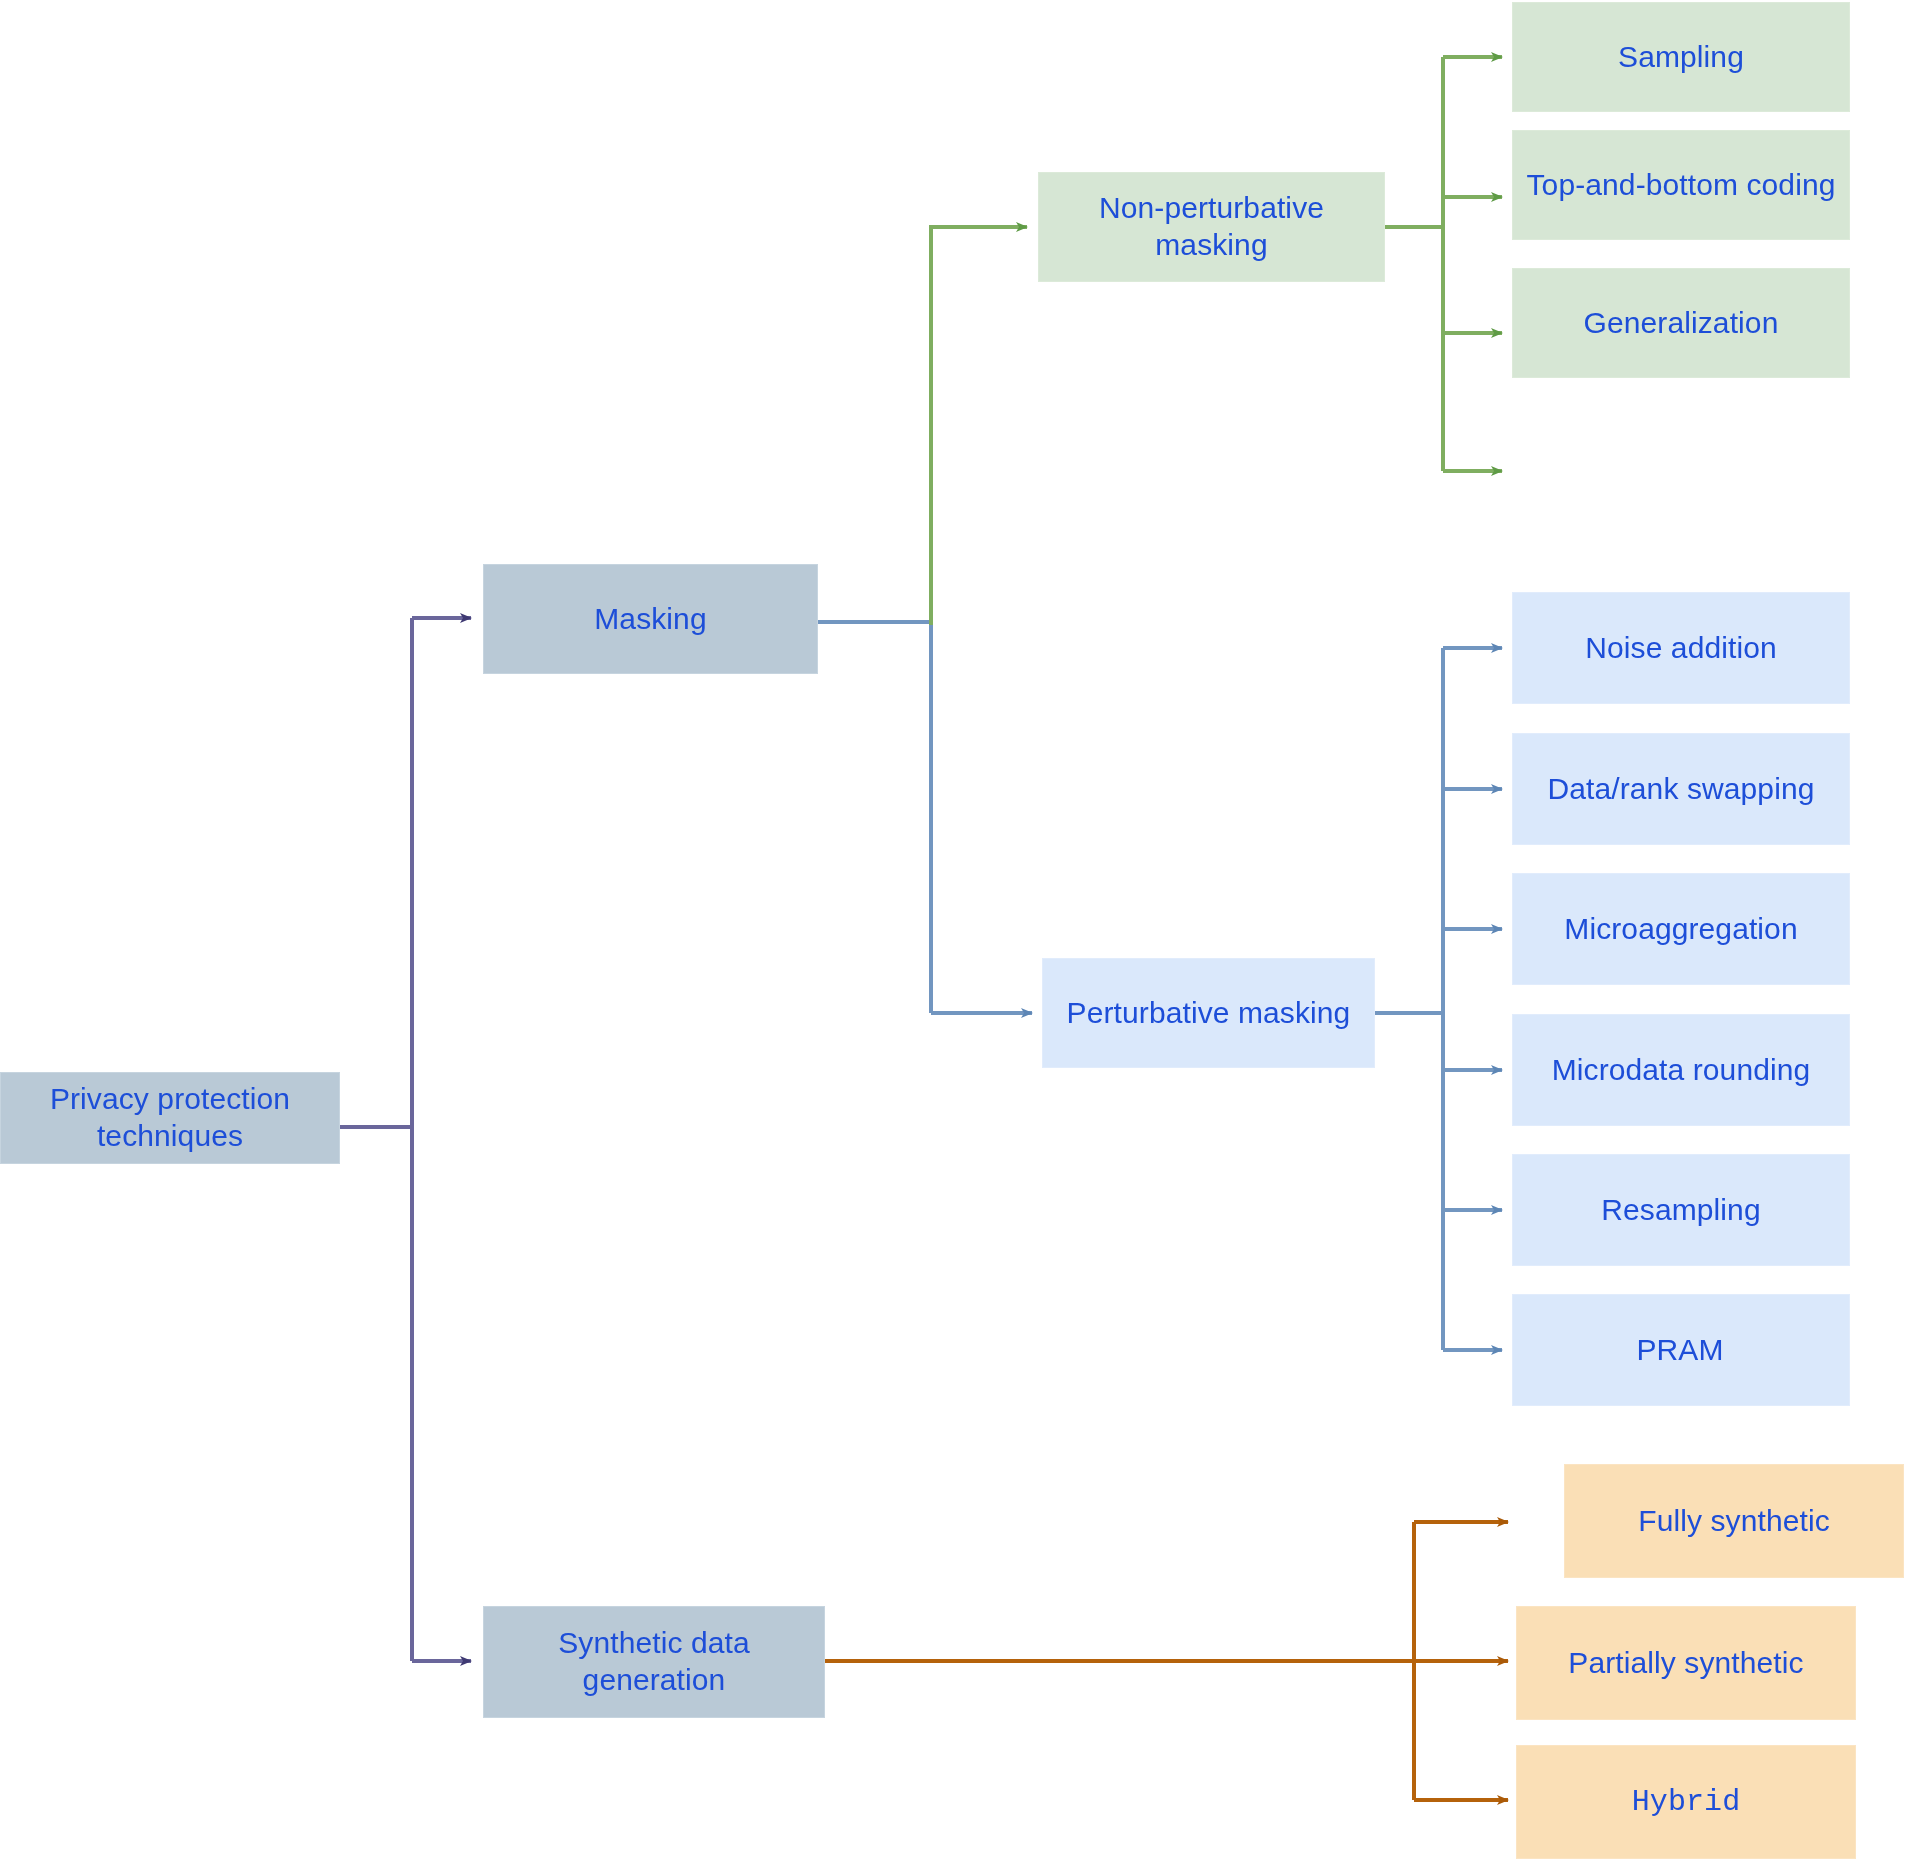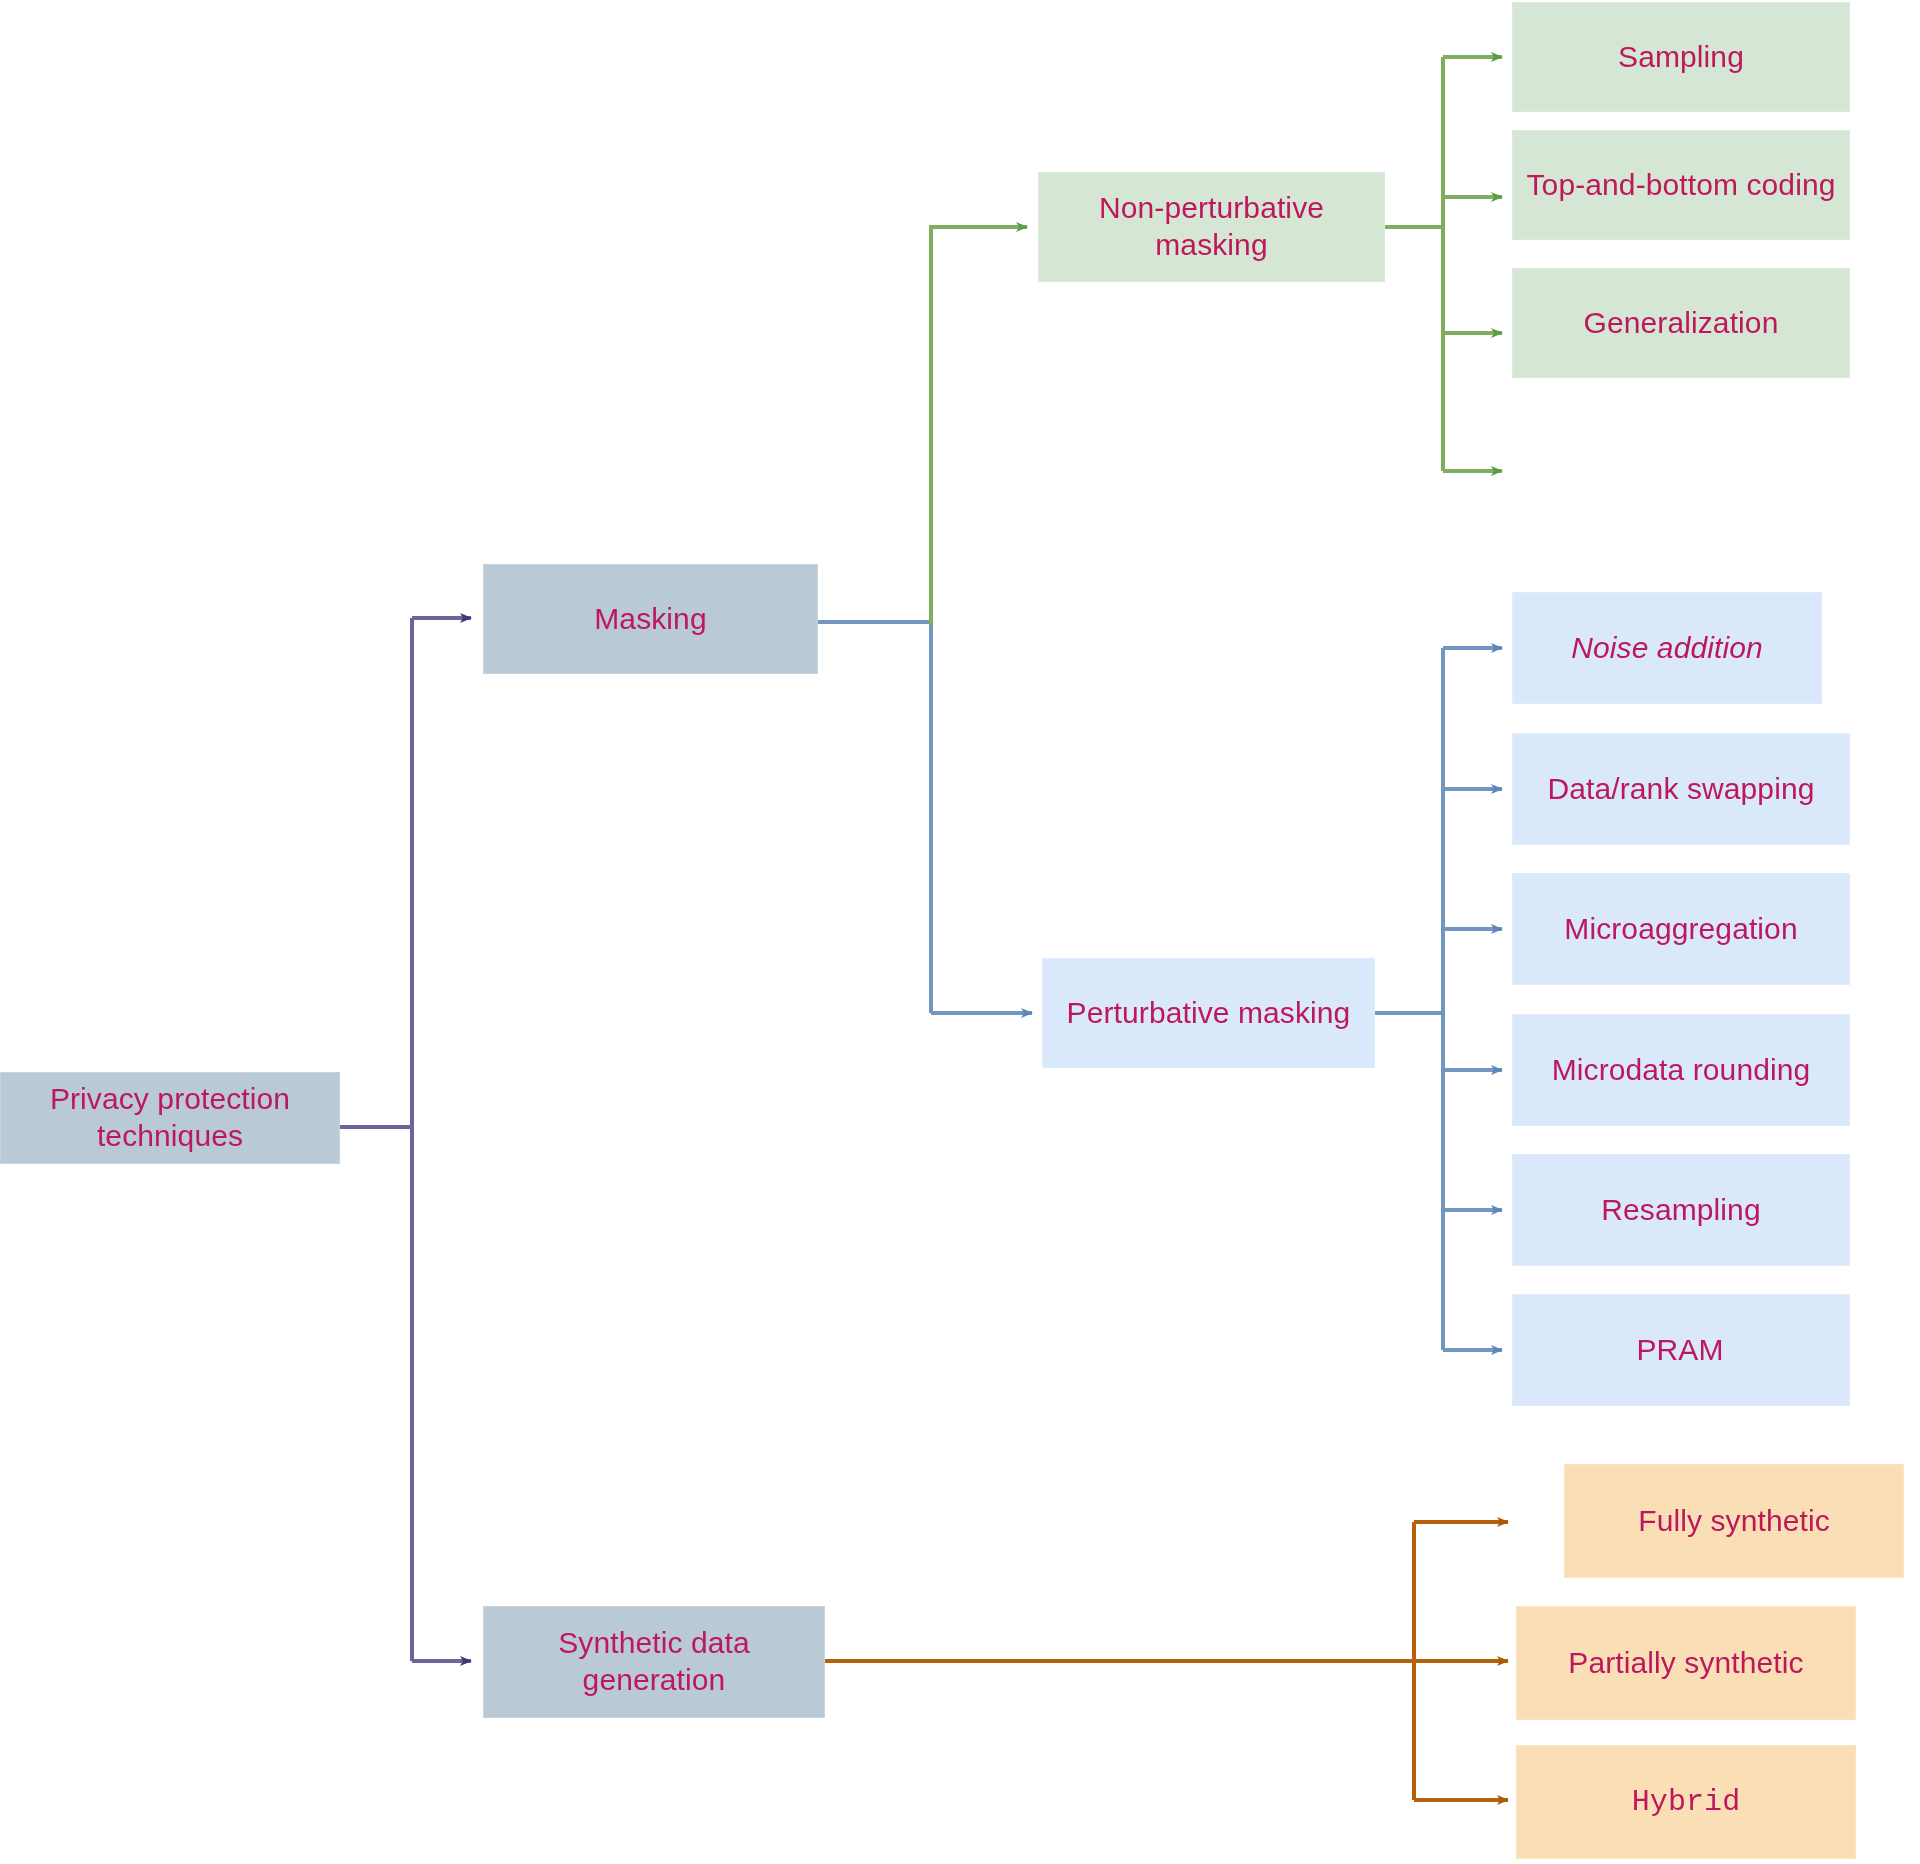--- a/index.html
+++ b/index.html
@@ -28,21 +28,21 @@
   .node {
     position: absolute;
     display: flex;
     align-items: center;
     justify-content: center;
     text-align: center;
     box-sizing: border-box;
     padding: 2px 10px;
     font-size: 30px;
     line-height: 1.22;
-    color: #be185d;
+    color: #1d4ed8;
     letter-spacing: 0.1px;
   }
   .node span {
     display: block;
     width: 100%;
   }
   .n-root, .n-branch {
     background: #b9c9d6;
     border: 1px solid #c6d4df;
   }
@@ -161,21 +161,21 @@
   <div class="node n-green" style="left:1512px; top:2px; width:338px; height:110px;">
     <span>Sampling</span>
   </div>
   <div class="node n-green" style="left:1512px; top:130px; width:338px; height:110px;">
     <span>Top-and-bottom coding</span>
   </div>
   <div class="node n-green" style="left:1512px; top:268px; width:338px; height:110px;">
     <span>Generalization</span>
   </div>
 
-  <div class="node n-blue" style="left:1512px; top:592px; width:310px; height:112px;font-style:italic;">
+  <div class="node n-blue" style="left:1512px; top:592px; width:338px; height:112px;">
     <span>Noise addition</span>
   </div>
   <div class="node n-blue" style="left:1512px; top:733px; width:338px; height:112px;">
     <span>Data/rank swapping</span>
   </div>
   <div class="node n-blue" style="left:1512px; top:873px; width:338px; height:112px;">
     <span>Microaggregation</span>
   </div>
   <div class="node n-blue" style="left:1512px; top:1014px; width:338px; height:112px;">
     <span>Microdata rounding</span>

